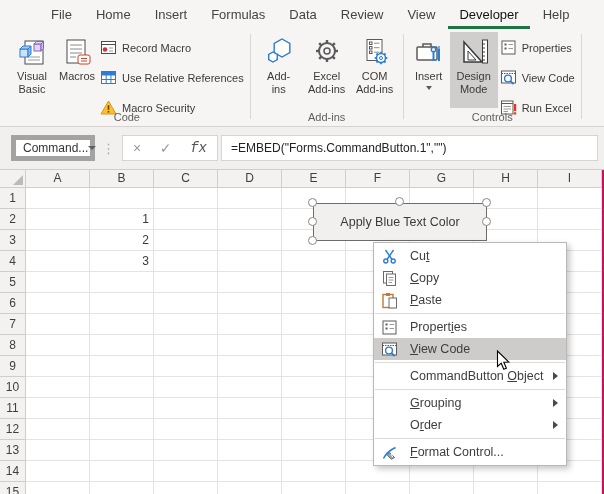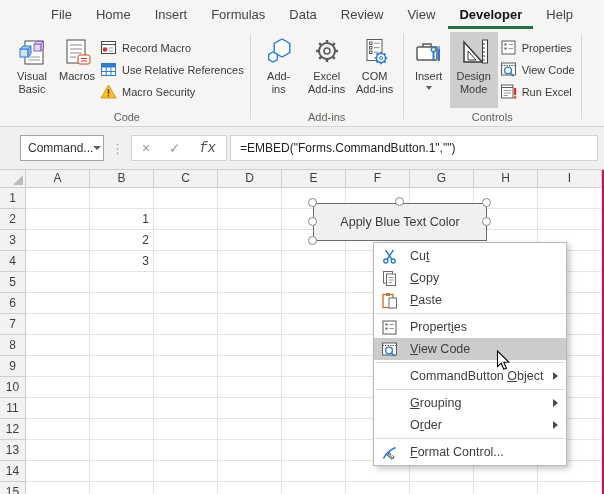--- a/index.html
+++ b/index.html
@@ -3,40 +3,40 @@
 <meta charset="utf-8">
 <style>
   *{margin:0;padding:0;box-sizing:border-box}
   html,body{overflow:hidden}
   body{width:604px;height:494px;font-family:"Liberation Sans",sans-serif;background:#fff}
   .app{position:relative;width:604px;height:494px;overflow:hidden;background:#be185d}
 
   
   .tabs{height:29px;background:#f6f5f4;display:flex;align-items:flex-end;padding-left:40px}
   .tab{font-size:13px;color:#444;padding:5px 11px 7px;margin-right:2px;white-space:nowrap}
-  .tab.active{color:#111;font-weight:bold;border-bottom:3px solid var(--accent-green,#217346);padding-bottom:4px}
+  .tab.active{color:#111;font-weight:normal;border-bottom:3px solid var(--accent-green,#217346);padding-bottom:4px}
 
   
   .ribbon{height:98px;background:#f6f5f4;border-bottom:1px solid #d5d3d1;display:flex;align-items:stretch;padding-left:5px}
   .rgroup{position:relative;display:flex;align-items:flex-start;padding:3px 3px 15px}
   .glabel{position:absolute;bottom:3px;left:0;right:0;text-align:center;font-size:11px;color:#5f5e5c}
   .gdiv{width:1px;background:#d9d7d5;margin:5px 1px 7px}
   .bigbtn{width:48px;height:76px;display:flex;flex-direction:column;align-items:center;padding-top:2px;flex:none}
   .bigbtn.narrow{width:42px}
   .bicon{height:36px;display:flex;align-items:center;justify-content:center}
   .blabel{font-size:11px;color:#3b3a39;text-align:center;line-height:13px}
   .pressed{background:var(--pressed-gray,#cfcecd)}
   .dd{width:0;height:0;border-left:3.5px solid transparent;border-right:3.5px solid transparent;border-top:4px solid #5a5a5a;margin:3px auto 0}
-  .smallstack{display:flex;flex-direction:column;padding-top:7px;gap:5px}
+  .smallstack{display:flex;flex-direction:column;padding-top:7px;gap:13px}
   .smallbtn{display:flex;align-items:center;gap:5px;font-size:11px;color:#3b3a39;height:17px;padding:0 2px;white-space:nowrap}
   .sicon{width:17px;height:17px;flex:none}
 
   
   .fbar{height:43px;background:#f1f0ef;border-bottom:1px solid #cfcecd;display:flex;align-items:center}
-  .namebox{width:84px;height:26px;background:#fff;border:1px solid #a3a3a3;margin-left:20px;display:flex;align-items:center;justify-content:space-between;padding:0 7px;font-size:12px;color:#333;flex:none}
+  .namebox{width:84px;height:26px;background:#fff;border:5px solid #a3a3a3;margin-left:11px;display:flex;align-items:center;justify-content:space-between;padding:0 7px;font-size:12px;color:#333;flex:none}
   .nb-arrow{width:0;height:0;border-left:4px solid transparent;border-right:4px solid transparent;border-top:4.5px solid #606060}
   .dots{color:#a8a6a4;font-size:13px;margin:0 7px}
   .fops{background:#fff;border:1px solid #d6d4d2;height:26px;width:96px;display:flex;align-items:center;justify-content:space-between;padding:0 10px;flex:none}
   .fop{color:#9a9896;font-size:14px;line-height:1}
   .fop.fx{font-style:italic;font-family:Liberation Mono, monospace;color:#55534f;font-size:14px}
   .finput{flex:1;background:#fff;border:1px solid #d6d4d2;height:26px;margin:0 6px 0 3px;display:flex;align-items:center;font-size:12px;color:#222;padding-left:9px;white-space:nowrap;overflow:hidden}
 
   
   .colhdrs{display:flex;height:18px}
   .corner{width:26px;flex:none;position:relative;background:#f3f2f1;border-right:1px solid #cfcecd;border-bottom:1px solid #cfcecd}

